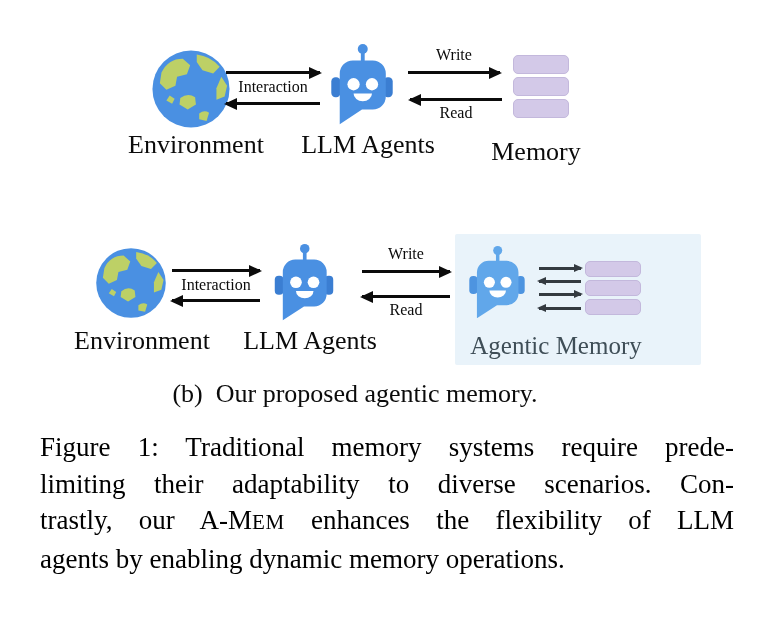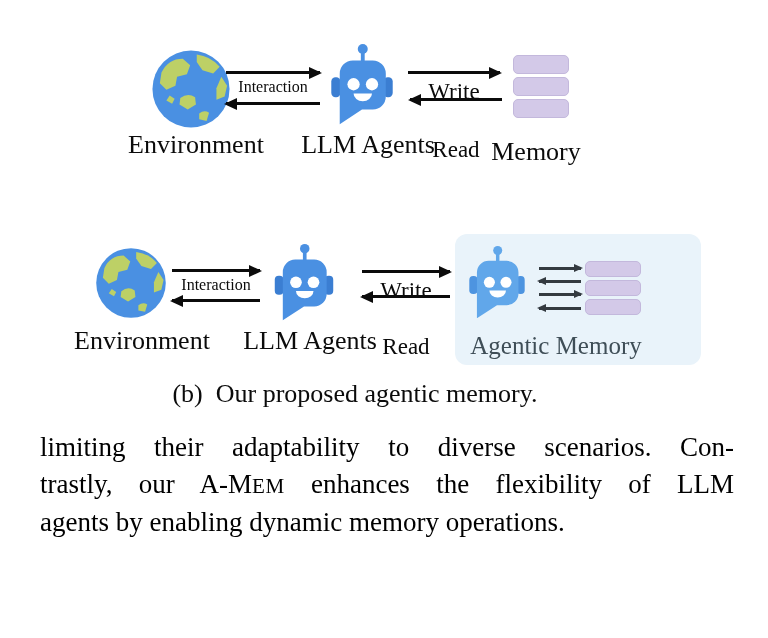--- a/index.html
+++ b/index.html
@@ -27,26 +27,26 @@
 
   
   .bar {
     position:absolute; box-sizing:border-box;
     background:#d3c9e8; border:1px solid #c3b8dc; border-radius:5px;
   }
 
   
   .node-lbl { position:absolute; transform:translateX(-50%); font-size:26px; white-space:nowrap; }
   .arrow-lbl { position:absolute; text-align:center; font-size:16px; line-height:22px; white-space:nowrap; }
-  .arrow-lbl.wr { font-size:23px;margin-top:37px; }
+  .arrow-lbl.wr { font-size:16px; }
   .panel-cap { position:absolute; left:0; width:710px; text-align:center; font-size:26px; white-space:nowrap; }
 
   .agentic-box {
     position:absolute; left:455px; top:234px; width:246px; height:131px;
-    background:#e9f3fa; border-radius:12px;
+    background:#e9f3fa; border-radius:2px;
   }
   .agentic-lbl {
     position:absolute; bottom:5px; left:0; width:100%; text-align:center;
     transform:translateX(-22px); font-size:25px; color:#3f4e57; white-space:nowrap;
   }
 
   .figcap {
     position:absolute; left:40px; top:429px; width:694px;
     font-size:27px; line-height:36.5px; color:#000;
   }
@@ -145,18 +145,19 @@
       <div class="agentic-lbl">Agentic Memory</div>
     </div>
 
     <div class="node-lbl" style="left:142px; top:326px">Environment</div>
     <div class="node-lbl" style="left:310px; top:326px">LLM Agents</div>
   </section>
 
   <div class="panel-cap" style="top:379px">(b) Our proposed agentic memory.</div>
 
   <div class="figcap">
+    <div class="jl">Figure 1: Traditional memory systems require prede-</div>
     <div class="jl">limiting their adaptability to diverse scenarios. Con-</div>
     <div class="jl"><span>trastly, our A-M</span><span class="sc">EM</span><span> enhances the flexibility of LLM</span></div>
     <div>agents by enabling dynamic memory operations.</div>
   </div>
 
 </div>
 
 </body></html>

